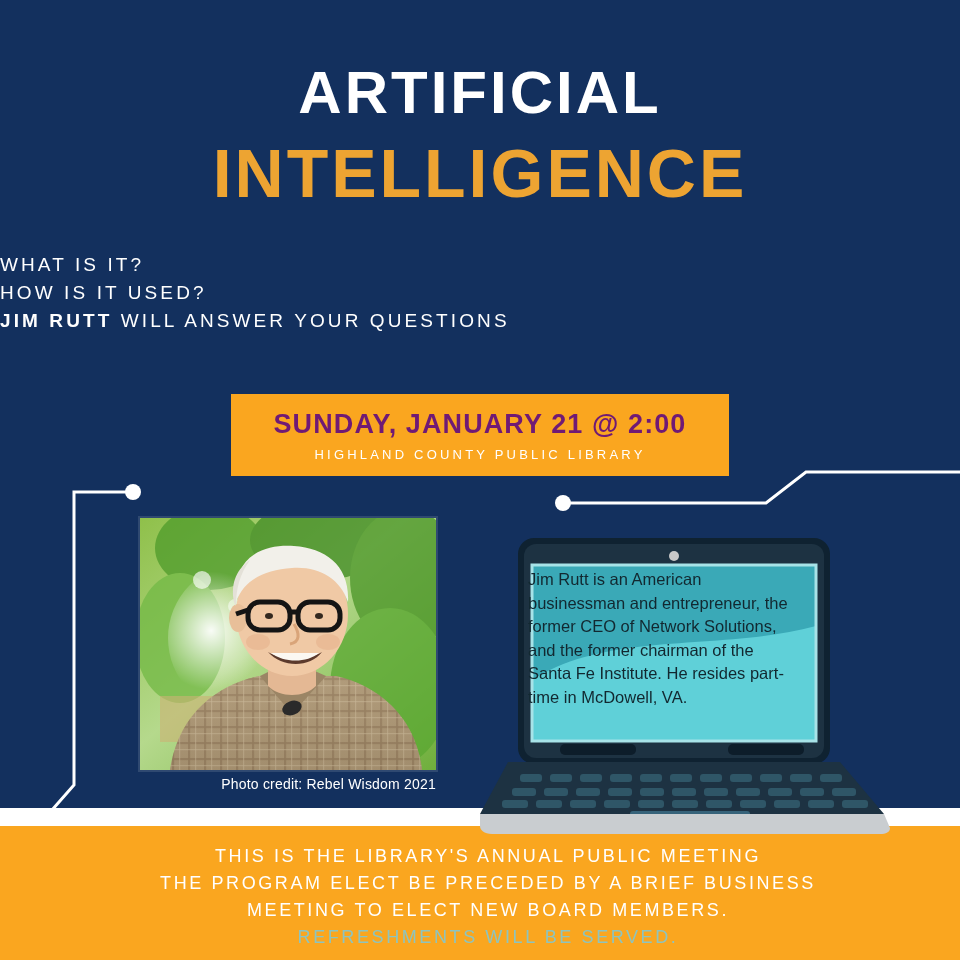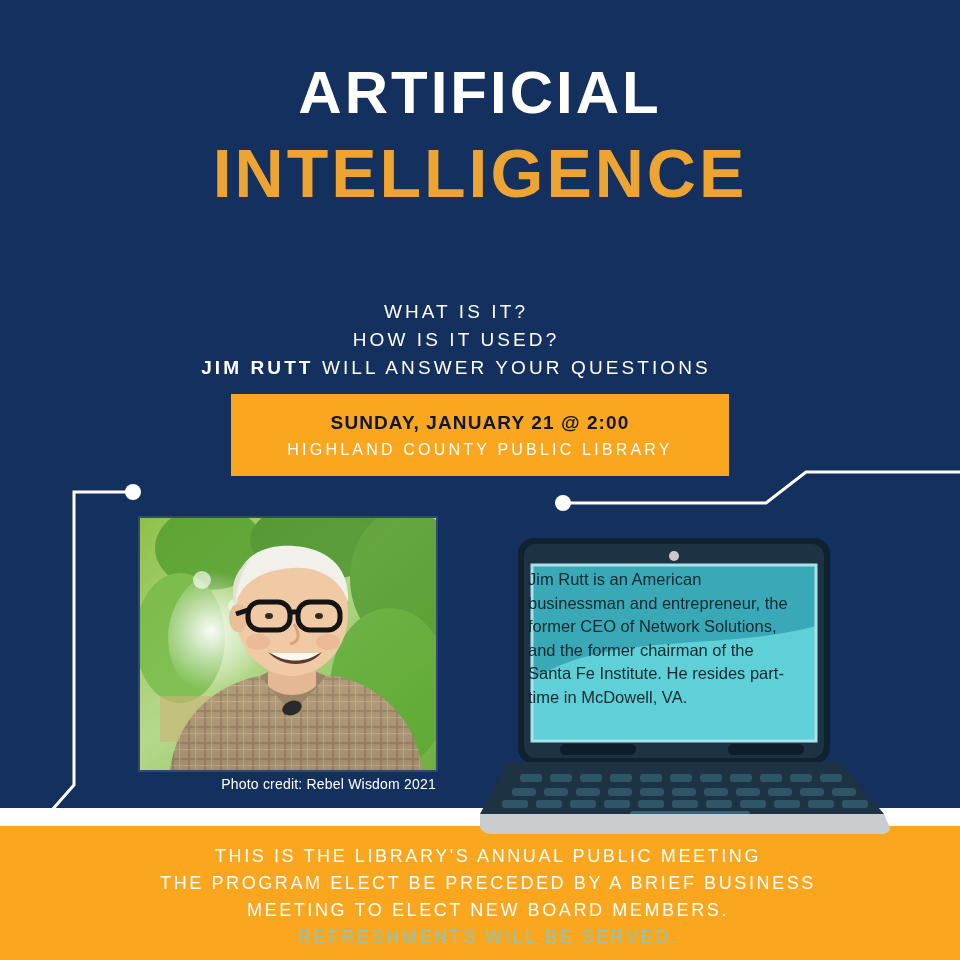--- a/index.html
+++ b/index.html
@@ -59,22 +59,20 @@
     line-height: 1.02;
     margin-top: 16px;
   }
 
   
   .subtitle-wrap {
     position: absolute;
     left: 0;
     top: 251px;
     width: 912px;
-    text-align: center;
-    margin-top: 47px;
   }
   .sub-line {
     color: #ffffff;
     font-size: 19px;
     letter-spacing: 3.1px;
     line-height: 28px;
     white-space: nowrap;
   }
   .sub-line b {
     font-weight: bold;
@@ -87,29 +85,29 @@
     top: 394px;
     width: 498px;
     height: 82px;
     background: #faa61f;
     display: flex;
     flex-direction: column;
     align-items: center;
     justify-content: center;
   }
   .event-date {
-    color: #0f172a;
-    font-size: 19px;
+    color: #701a75;
+    font-size: 27px;
     font-weight: bold;
     letter-spacing: 1.1px;
     white-space: nowrap;
   }
   .event-place {
     color: #ffffff;
-    font-size: 16px;
+    font-size: 13px;
     letter-spacing: 3.2px;
     margin-top: 7px;
     white-space: nowrap;
   }
 
   
   .deco { position: absolute; left: 0; top: 0; width: 960px; height: 960px; pointer-events: none; }
 
   
   .photo-frame {

